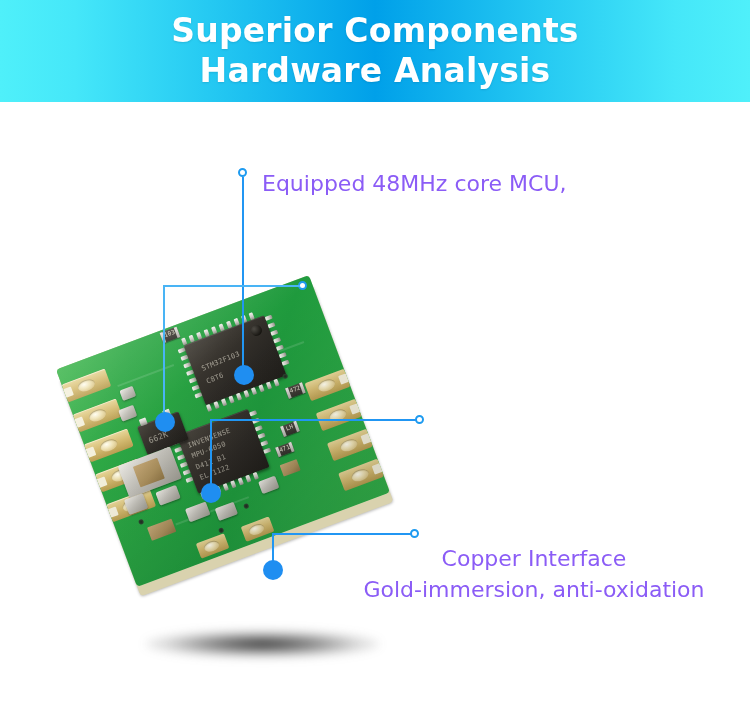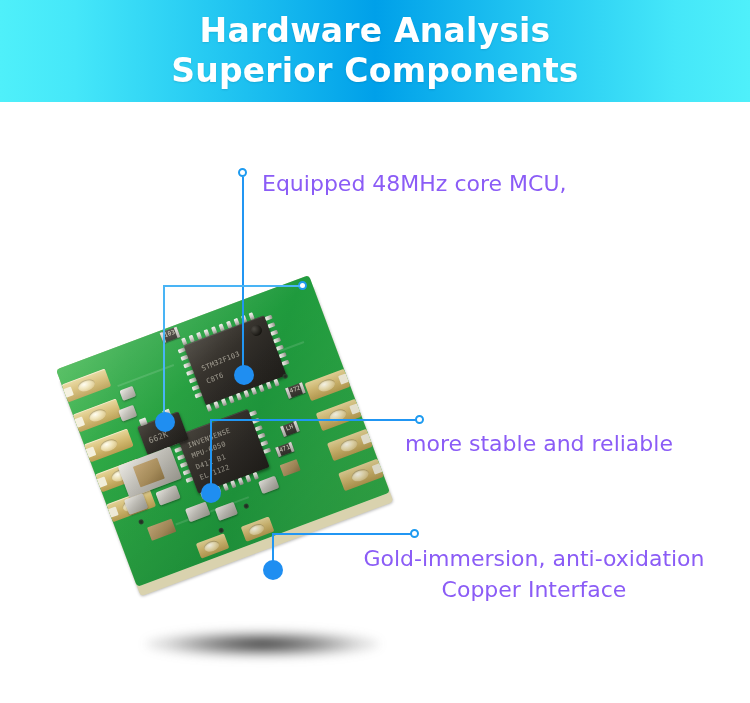--- a/index.html
+++ b/index.html
@@ -248,22 +248,22 @@
     background: rgba(255,255,255,0.13);
     height: 2px;
   }
 </style>
 </head>
 <body>
 
 <div id="page">
 
   <div id="banner">
+    <div class="banner-line">Superior Components</div>
     <div class="banner-line">Hardware Analysis</div>
-    <div class="banner-line">Superior Components</div>
   </div>
 
   <div id="board-stage">
     <div id="board-shadow"></div>
     <div id="board-rot">
       <div id="board-side"></div>
       <div id="board-top">
 
         <div class="pad-left" style="left:0px;  top:16px;">
             <div class="notch"></div>
@@ -457,25 +457,24 @@
   <div class="dot-open" style="left:298px; top:281px;"></div>
   <div class="leader h pale" style="left:163px; top:285px; width:137px;"></div>
   <div class="leader v pale" style="left:163px; top:285px; height:133px;"></div>
   <div class="dot-fill" style="left:155px; top:412px;"></div>
 
   <div class="dot-open" style="left:415px; top:415px;"></div>
   <div class="leader h" style="left:210px; top:419px; width:207px;"></div>
   <div class="leader v" style="left:210px; top:419px; height:72px;"></div>
   <div class="dot-fill" style="left:201px; top:483px;"></div>
   <div class="callout-text" style="left:405px; top:428px;">
-    <div>more stable and reliable</div>
   </div>
 
   <div class="dot-open" style="left:410px; top:529px;"></div>
   <div class="leader h" style="left:272px; top:533px; width:140px;"></div>
   <div class="leader v" style="left:272px; top:533px; height:38px;"></div>
   <div class="dot-fill" style="left:263px; top:560px;"></div>
   <div class="callout-text centered" style="left:356px; top:543px; width:356px;">
+    <div>Copper Interface</div>
     <div>Gold-immersion, anti-oxidation</div>
-    <div>Copper Interface</div>
   </div>
 
 </div>
 
 </body></html>

